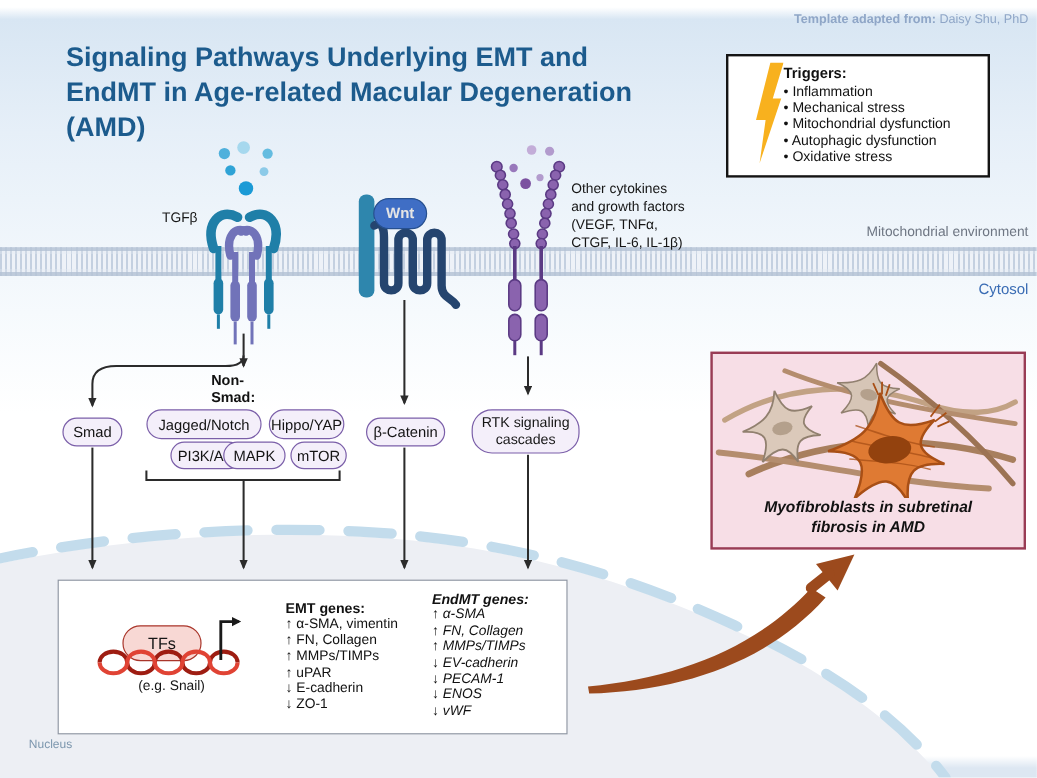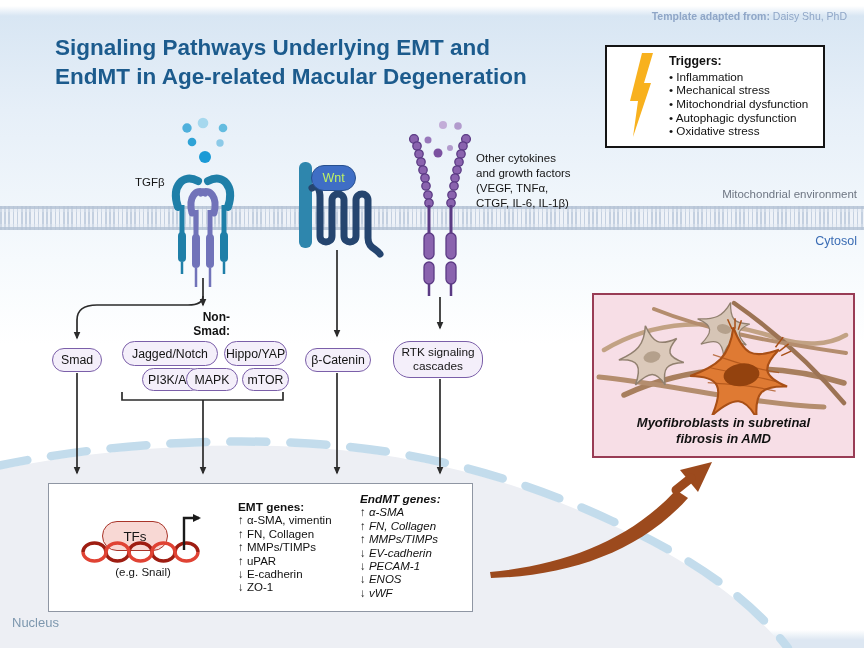--- a/index.html
+++ b/index.html
@@ -3,60 +3,60 @@
 <meta charset="utf-8">
 <style>
   * { margin:0; padding:0; box-sizing:border-box; }
   body { font-family:"Liberation Sans", sans-serif; background:#fff; }
   .canvas {
     position:relative; width:864px; height:648px; overflow:hidden;
     background:linear-gradient(180deg,#ffffff 0px,#ffffff 6px,#d8e6f3 16px,#e6eff8 110px,#f6fafd 260px,#ffffff 345px,#ffffff 630px,#dde7f2 640px,#dde7f2 648px);
   }
   .abs { position:absolute; }
   .title { left:55px; top:33px; width:520px; font-size:22.5px; font-weight:700; color:#1c5b8d; line-height:29px; }
-  .credit { right:17px; top:9px; text-align:right; font-size:10.5px; color:#8fa6c7; line-height:14px; }
+  .credit { right:7px; top:9px; text-align:right; font-size:10.5px; color:#8fa6c7; line-height:14px; }
   .credit b { font-weight:700; }
   .triggers { left:605px; top:45px; width:220px; height:103px; background:#fff; border:2px solid #141414; display:flex; align-items:center; }
   .bolt-wrap { margin-left:20px; flex:0 0 auto; }
-  .trigger-text { margin-left:16px; font-size:11.7px; line-height:13.6px; color:#111; }
+  .trigger-text { margin-left:0; font-size:11.7px; line-height:13.6px; color:#111; }
   .trigger-text .hd { font-weight:700; font-size:12.3px; margin-bottom:1px; }
   .trigger-item::before { content:"• "; }
   .membrane {
     left:0; top:206px; width:864px; height:24px;
     background-image:
       linear-gradient(180deg, rgba(182,196,214,.85) 0 3px, rgba(226,233,242,.35) 3px 6px, rgba(255,255,255,0) 6px 18px, rgba(226,233,242,.35) 18px 21px, rgba(182,196,214,.85) 21px 24px),
       repeating-linear-gradient(90deg,#c4d0e0 0 1.6px,#eef2f8 1.6px 4.2px);
   }
   .extracell { right:7px; top:188px; font-size:11.5px; color:#6e7683; }
   .cytosol { right:7px; top:234px; font-size:12.5px; color:#3a6cb4; }
   .tgfb-label { left:135px; top:176px; font-size:11.5px; color:#151515; }
   .cytokines { left:476px; top:151px; font-size:11.5px; line-height:15px; color:#151515; }
-  .wnt-pill { left:311px; top:165px; width:45px; height:26px; background:#3f6ec5; border:1.5px solid #27508f; border-radius:13px; color:#bef264; font-size:12.5px; display:flex; align-items:center; justify-content:center; }
+  .wnt-pill { left:311px; top:165px; width:45px; height:26px; background:#3f6ec5; border:1.5px solid #27508f; border-radius:13px; color:#e5e5e5; font-size:12.5px; display:flex; align-items:center; justify-content:center;font-weight:bold; }
   .pill { position:absolute; background:#f4effa; border:1.6px solid #7b5fa9; border-radius:14px; display:flex; align-items:center; justify-content:center; font-size:12.3px; color:#141414; text-align:center; }
   .p-smad { left:52px;  top:348px; width:50px; height:24px; }
   .p-jagged { left:122px; top:341px; width:96px; height:25px; }
   .p-hippo { left:224px; top:341px; width:63px; height:25px; }
   .p-pi3k { left:122px; top:368px; width:60px; height:23px;margin-left:20px; }
   .p-mapk { left:186px; top:368px; width:52px; height:23px; }
   .p-mtor { left:242px; top:368px; width:47px; height:23px; }
   .p-bcat { left:305px; top:348px; width:66px; height:24px; }
   .p-rtk  { left:393px; top:341px; width:90px; height:37px; border-radius:17px; font-size:11.8px; line-height:13.5px; }
   .p-rtk span { width:80px; }
-  .nonsmad { left:176px; top:311px; width:54px; text-align:right; font-weight:700; font-size:12px; line-height:13.5px; color:#111; }
+  .nonsmad { left:176px; top:311px; width:54px; text-align:left; font-weight:700; font-size:12px; line-height:13.5px; color:#111; }
   .nucbox { left:48px; top:483px; width:425px; height:129px; background:#fff; border:1.5px solid #8f96a3; }
   .tfs { position:absolute; left:53px; top:37px; width:66px; height:30px; background:#f8d8d4; border:1.8px solid #a9352a; border-radius:15px; font-size:13.5px; color:#161616; display:flex; align-items:center; justify-content:center; z-index:1; }
   .snail { position:absolute; left:46px; top:82px; width:96px; text-align:center; font-size:11.5px; color:#161616; }
   .genes { position:absolute; font-size:11.5px; line-height:13.4px; color:#111; }
   .genes .hd { font-weight:700; font-size:11.8px; }
   .g-emt { left:189px; top:17px; }
   .g-endmt { left:311px; top:9px;font-style:italic; }
   .pinkbox { left:592px; top:293px; width:263px; height:165px; background:#f7dee6; border:2.5px solid #993c55; }
   .pink-caption { position:absolute; left:0; top:120px; width:100%; text-align:center; font-weight:700; font-size:13px; line-height:15.5px; color:#111; }
   .pink-caption span { display:inline-block; width:210px;font-style:italic; }
-  .nucleus-label { left:12px; top:615px; font-size:13px; color:#7d97ae; }
+  .nucleus-label { left:24px; top:615px; font-size:10px; color:#7d97ae; }
   svg.overlay { position:absolute; left:0; top:0; pointer-events:none; }
   .innersvg { position:absolute; left:0; top:0; pointer-events:none; z-index:2; }
 </style>
 </head>
 <body>
 
 <div class="canvas">
 
   <div class="abs membrane"></div>
 
@@ -156,20 +156,21 @@
         <rect x="446" y="262" width="10" height="22" rx="5"></rect>
       </g>
       <line x1="429" y1="284" x2="429" y2="296" stroke="#5b3a84" stroke-width="2.5"></line>
       <line x1="451" y1="284" x2="451" y2="296" stroke="#5b3a84" stroke-width="2.5"></line>
     </g>
   </svg>
 
   <div class="abs title">
     <div>Signaling Pathways Underlying EMT and</div>
     <div>EndMT in Age-related Macular Degeneration</div>
+    <div>(AMD)</div>
   </div>
 
   <div class="abs credit">
     <div><b>Template adapted from:</b><span> Daisy Shu, PhD</span></div>
   </div>
 
   <div class="abs triggers">
     <div class="bolt-wrap">
       <svg width="26" height="84" viewBox="0 0 26 84">
           <path d="M15,0 L26,0 L17,30 L24,30 L6,84 L11,48 L3,48 Z" fill="#f8b11e"></path>

